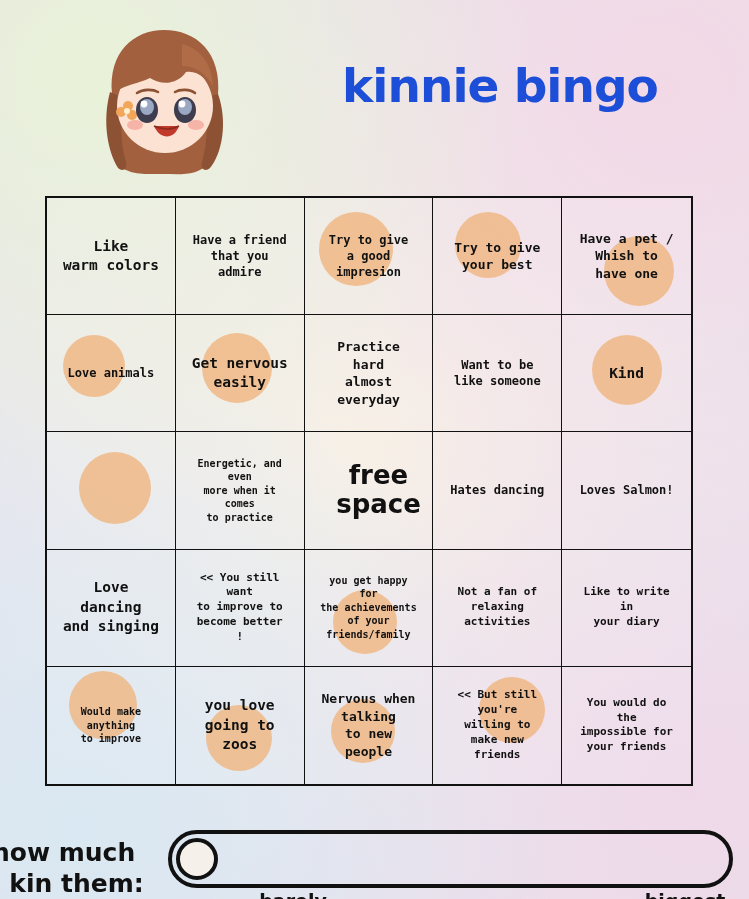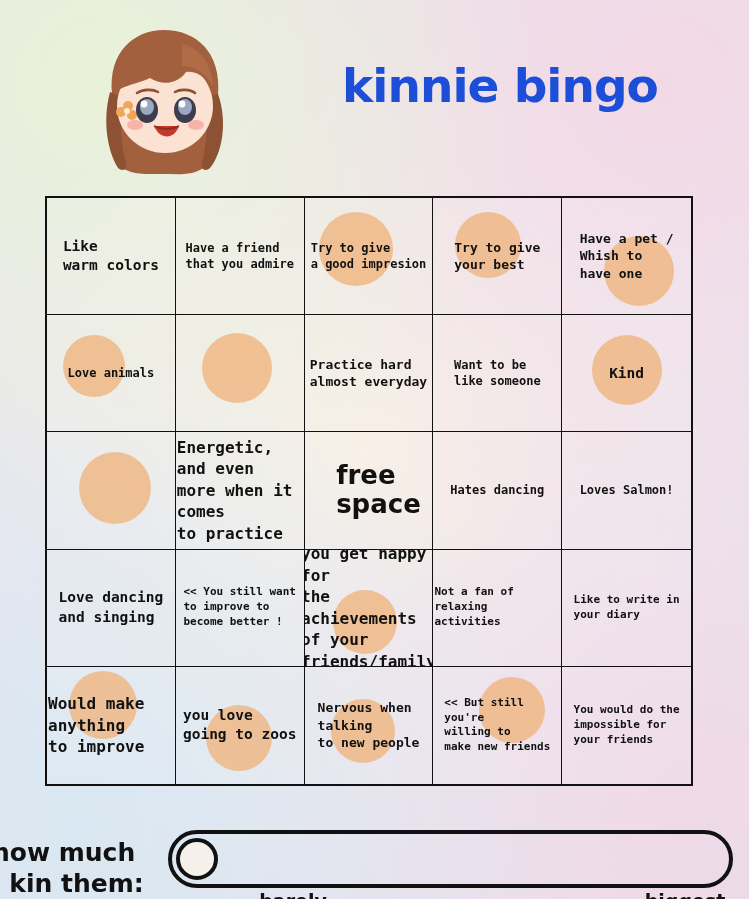--- a/index.html
+++ b/index.html
@@ -64,38 +64,39 @@
     background: rgba(255,255,255,0.10);
   }
   .cell {
     position: relative;
     border-right: 1px solid #111;
     border-bottom: 1px solid #111;
     box-sizing: border-box;
     display: flex;
     align-items: center;
     justify-content: center;
-    padding: 4px 1px;
+    text-align: center;
+    padding: 4px 15px;
     overflow: hidden;
   }
   .cell:nth-child(5n) { border-right: none; }
   .cell:nth-child(n+21) { border-bottom: none; }
   .cell .txt {
     position: relative;
     z-index: 2;
     line-height: 1.35;
     color: #111;
     white-space: pre-line;
     font-weight: bold;
   }
   .s14 { font-size: 14.5px; }
   .s13 { font-size: 13px; }
   .s12 { font-size: 12px; }
   .s11 { font-size: 11px; }
-  .s10 { font-size: 16px; }
+  .s10 { font-size: 10px; }
   .free .txt {
     font-family: "DejaVu Sans", sans-serif;
     font-size: 26px;
     font-weight: bold;
     line-height: 1.15;
     margin-left: 20px;
   }
   .dot {
     position: absolute;
     z-index: 1;
@@ -249,20 +250,22 @@
 have one</div>
   </div>
 
   <div class="cell">
     <div class="dot" style="width:62px;height:62px;left:16px;top:20px;"></div>
     <div class="txt s12">Love animals</div>
   </div>
 
   <div class="cell">
     <div class="dot" style="width:70px;height:70px;left:26px;top:18px;"></div>
+    <div class="txt s14">Get nervous
+easily</div>
   </div>
 
   <div class="cell">
     <div class="txt s13">Practice hard
 almost everyday</div>
   </div>
 
   <div class="cell">
     <div class="txt s12">Want to be
 like someone</div>

